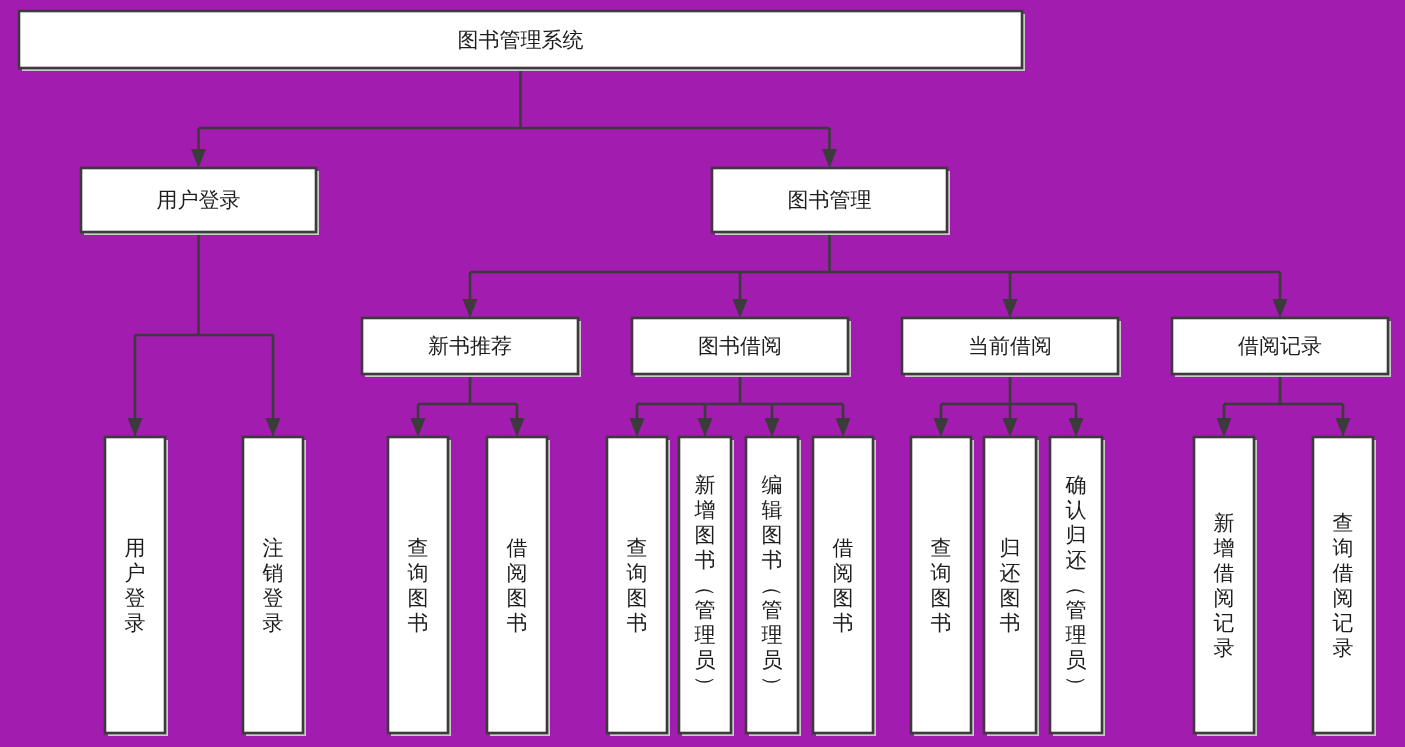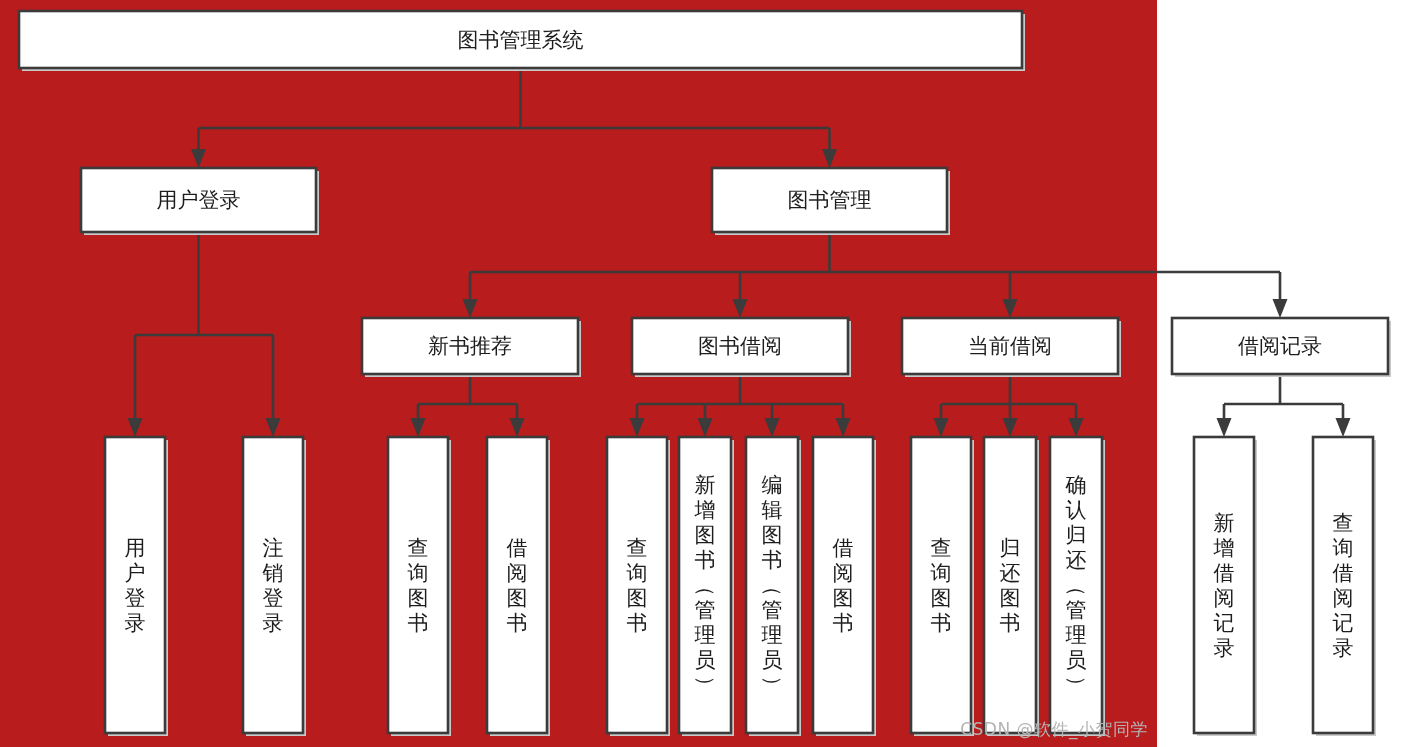--- a/index.html
+++ b/index.html
@@ -9,23 +9,23 @@
   }
   body {
     width: 1405px;
     height: 747px;
     font-family: "DejaVu Sans", "Liberation Sans", sans-serif;
     overflow: hidden;
     position: relative;
   }
   #diagram-root {
     position: relative;
-    width: 1157px;
+    width: 1405px;
     height: 747px;
-    background: #b91c1c;
+    background: #a21caf;
   }
   svg.tree-canvas {
     position: absolute;
     left: 0;
     top: 0;
     width: 1405px;
     height: 747px;
     display: block;
   }
   .node-box {
@@ -311,14 +311,13 @@
             <text x="1343" y="523.5" class="node-label-vertical" dominant-baseline="middle">查</text>
             <text x="1343" y="548.5" class="node-label-vertical" dominant-baseline="middle">询</text>
             <text x="1343" y="573.5" class="node-label-vertical" dominant-baseline="middle">借</text>
             <text x="1343" y="598.5" class="node-label-vertical" dominant-baseline="middle">阅</text>
             <text x="1343" y="623.5" class="node-label-vertical" dominant-baseline="middle">记</text>
             <text x="1343" y="648.5" class="node-label-vertical" dominant-baseline="middle">录</text>
           </g>
         </g>
       </g>
     </svg>
-  <div class="watermark">CSDN @软件_小贺同学</div>
 </div>
 
 </body></html>

